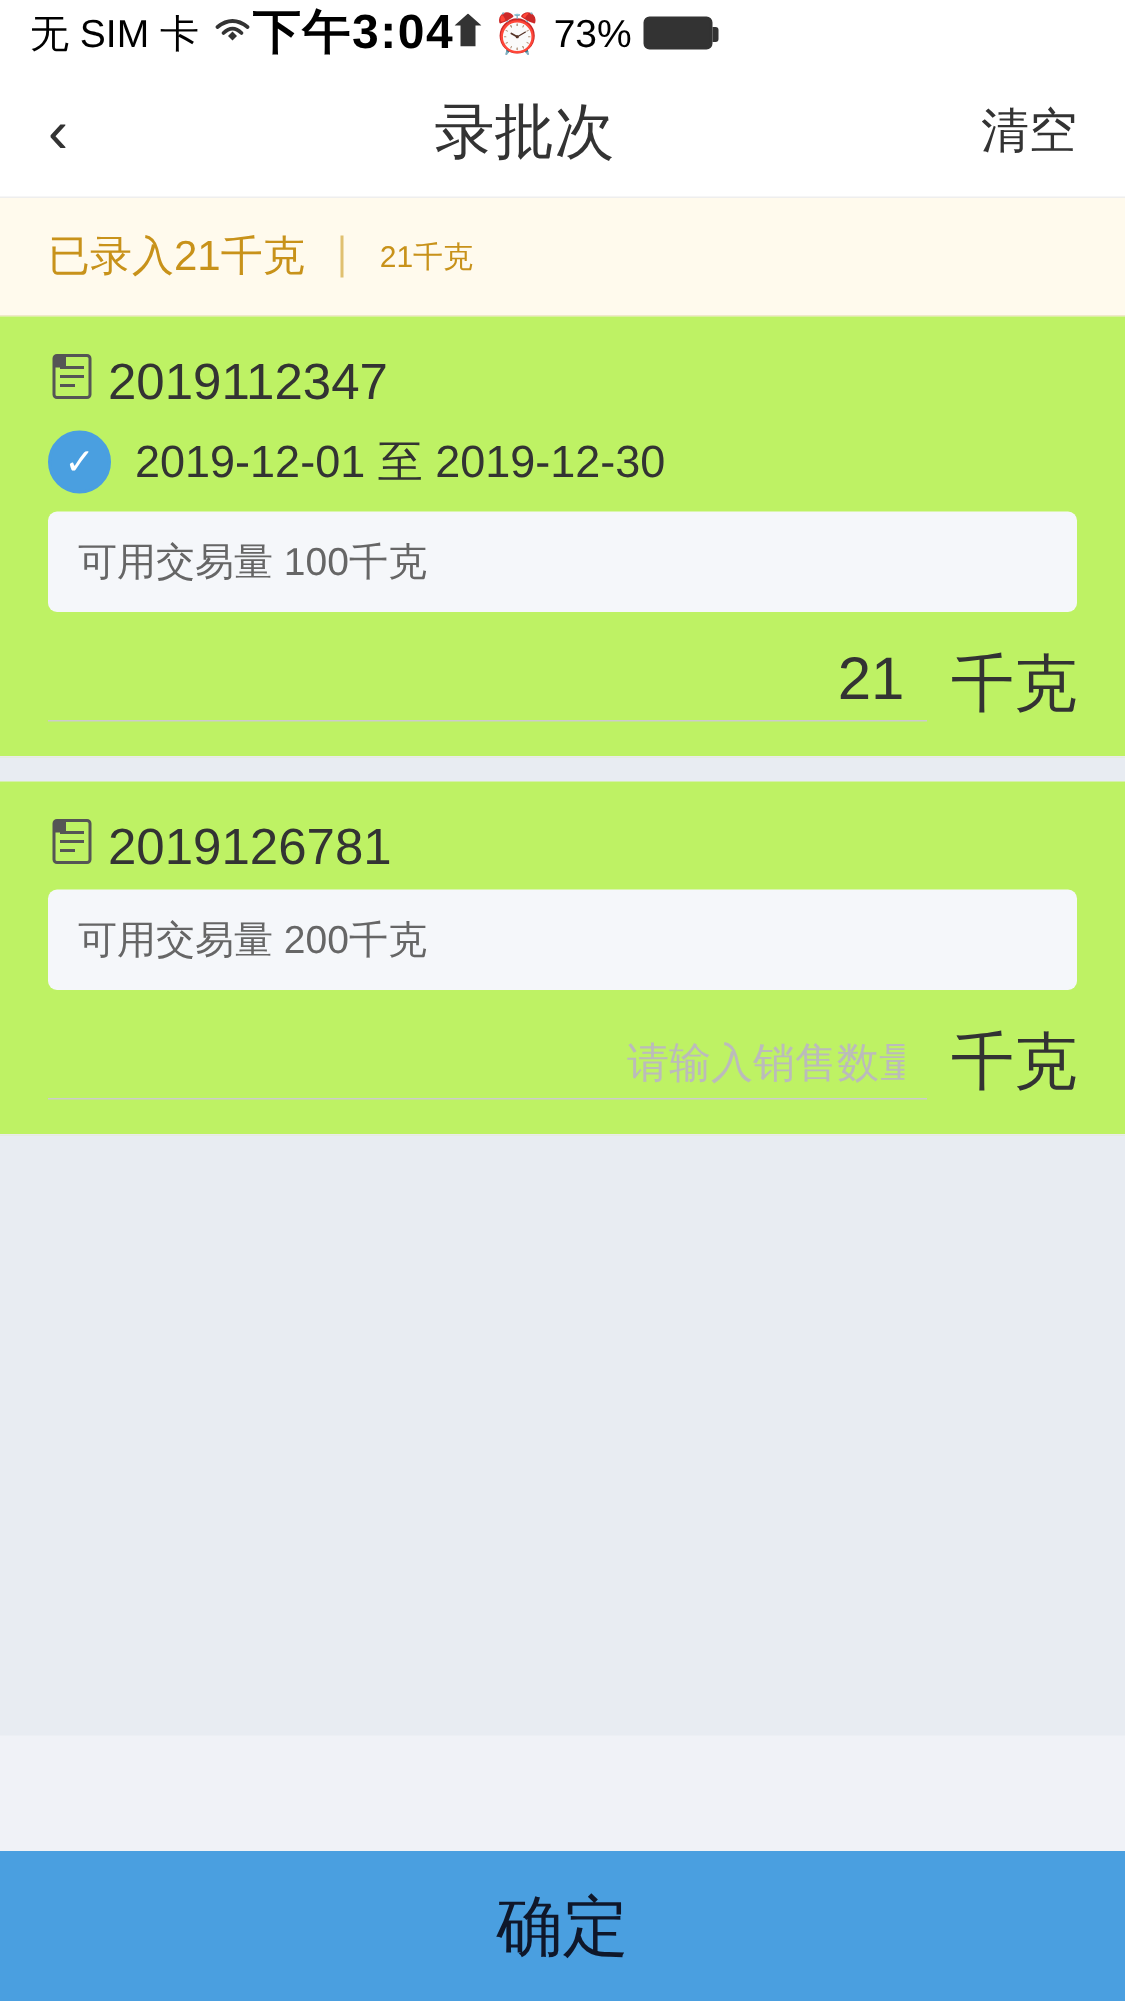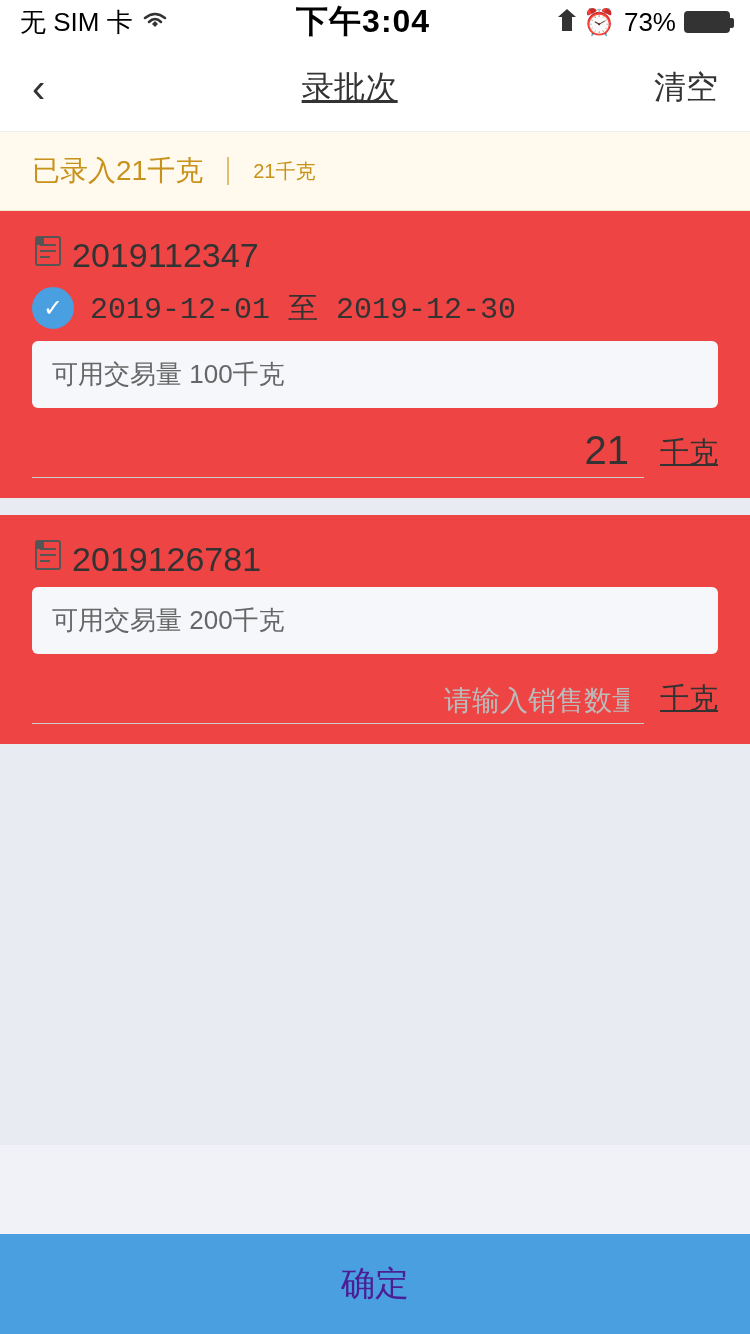--- a/index.html
+++ b/index.html
@@ -11,24 +11,22 @@
       background: #f0f2f7;
       overflow-x: hidden;
     }
 
     
     .status-bar {
       height: 44px;
       background: #fff;
       display: flex;
       align-items: center;
-      justify-content: space-between;
       padding: 0 20px;
       font-size: 28px;
-      gap: 48px;
     }
     .status-left {
       display: flex;
       align-items: center;
       gap: 8px;
       font-size: 26px;
       font-weight: 500;
     }
     .status-center {
       font-size: 32px;
@@ -71,24 +69,23 @@
       padding: 0 32px;
       border-bottom: 1px solid #eee;
     }
     .nav-back {
       font-size: 40px;
       color: #333;
       cursor: pointer;
       line-height: 1;
     }
     .nav-title {
-      font-size: 32px;
+      font-size: 40px;
       font-weight: 500;
       color: #333;
-      text-decoration: underline;
     }
     .nav-clear {
       font-size: 32px;
       color: #333;
       cursor: pointer;
     }
 
     
     .summary-bar {
       background: #fffaed;
@@ -107,21 +104,21 @@
       height: 28px;
       background: #e0c070;
     }
     .summary-value {
       font-size: 20px;
       color: #c8921a;
     }
 
     
     .batch-card {
-      background: #ef4444;
+      background: #bef264;
       margin-bottom: 0;
     }
 
     .batch-header {
       padding: 24px 32px 8px 32px;
       display: flex;
       align-items: center;
       gap: 8px;
     }
     .batch-icon {
@@ -154,21 +151,20 @@
       background: #4a9fe0;
       border-color: #4a9fe0;
     }
     .radio-check {
       color: #fff;
       font-size: 24px;
     }
     .batch-date {
       font-size: 30px;
       color: #333;
-      font-family: Liberation Mono, monospace;
     }
 
     .batch-avail {
       margin: 0 32px 0 32px;
       background: #f5f7fa;
       border-radius: 6px;
       padding: 16px 20px;
       font-size: 26px;
       color: #666;
     }
@@ -191,24 +187,23 @@
       text-align: right;
       width: 200px;
       background: transparent;
     }
     .quantity-input::placeholder {
       color: #bbb;
       font-size: 28px;
       font-weight: 400;
     }
     .unit-label {
-      font-size: 29px;
+      font-size: 42px;
       color: #333;
       flex-shrink: 0;
-      text-decoration: underline;
     }
 
     
     .card-divider {
       height: 16px;
       background: #e8ecf2;
     }
 
     
     .bottom-area {
@@ -237,22 +232,22 @@
       background: #fff;
       border: none;
       cursor: pointer;
       border-top: 1px solid #eee;
     }
     .btn-confirm {
       flex: 1;
       display: flex;
       align-items: center;
       justify-content: center;
-      font-size: 34px;
-      color: #4c1d95;
+      font-size: 44px;
+      color: #0f172a;
       background: #4a9fe0;
       border: none;
       cursor: pointer;
     }
 
     
     .input-container {
       display: flex;
       align-items: center;
       justify-content: flex-end;

